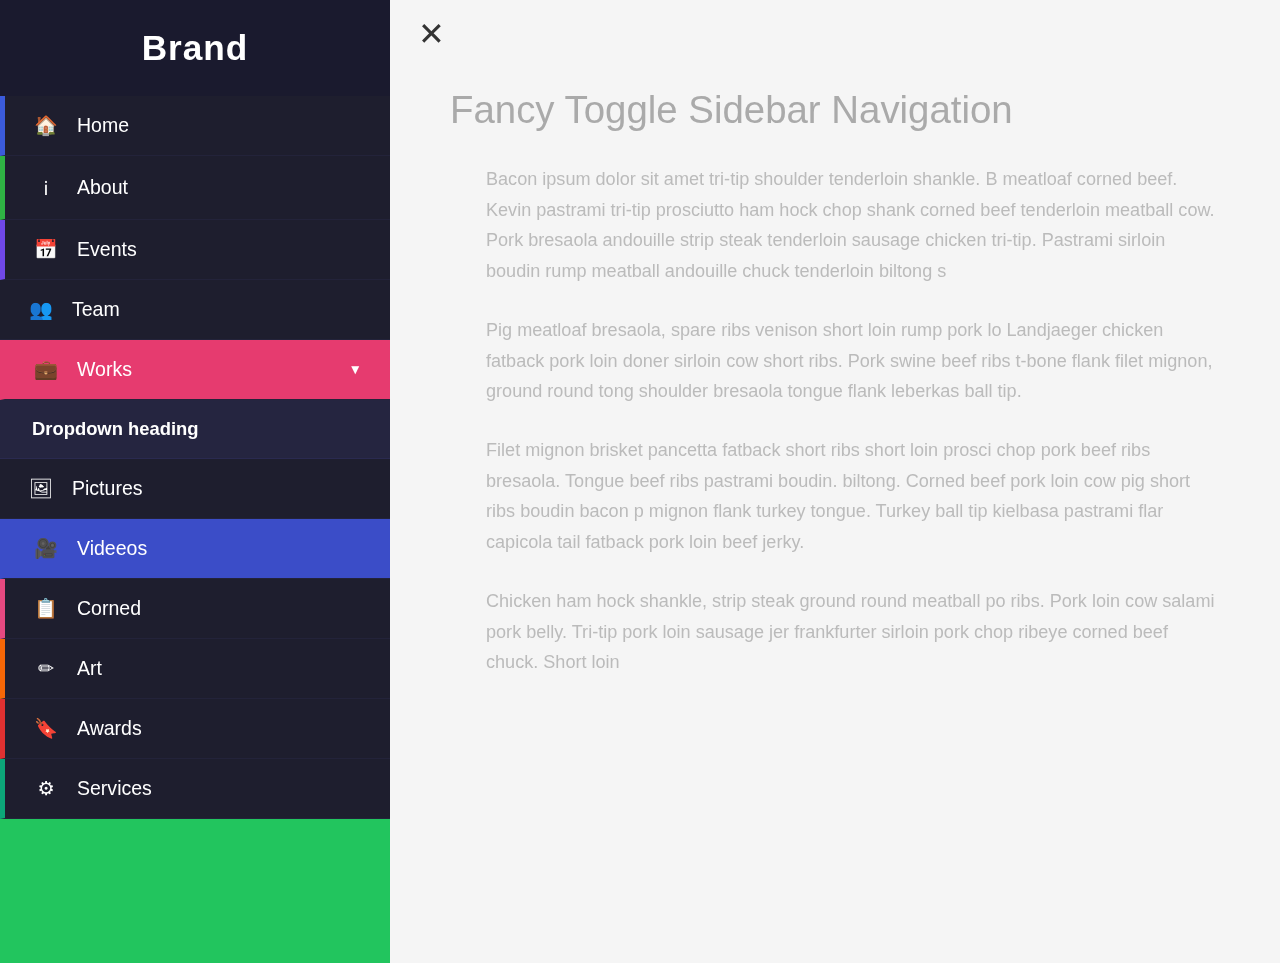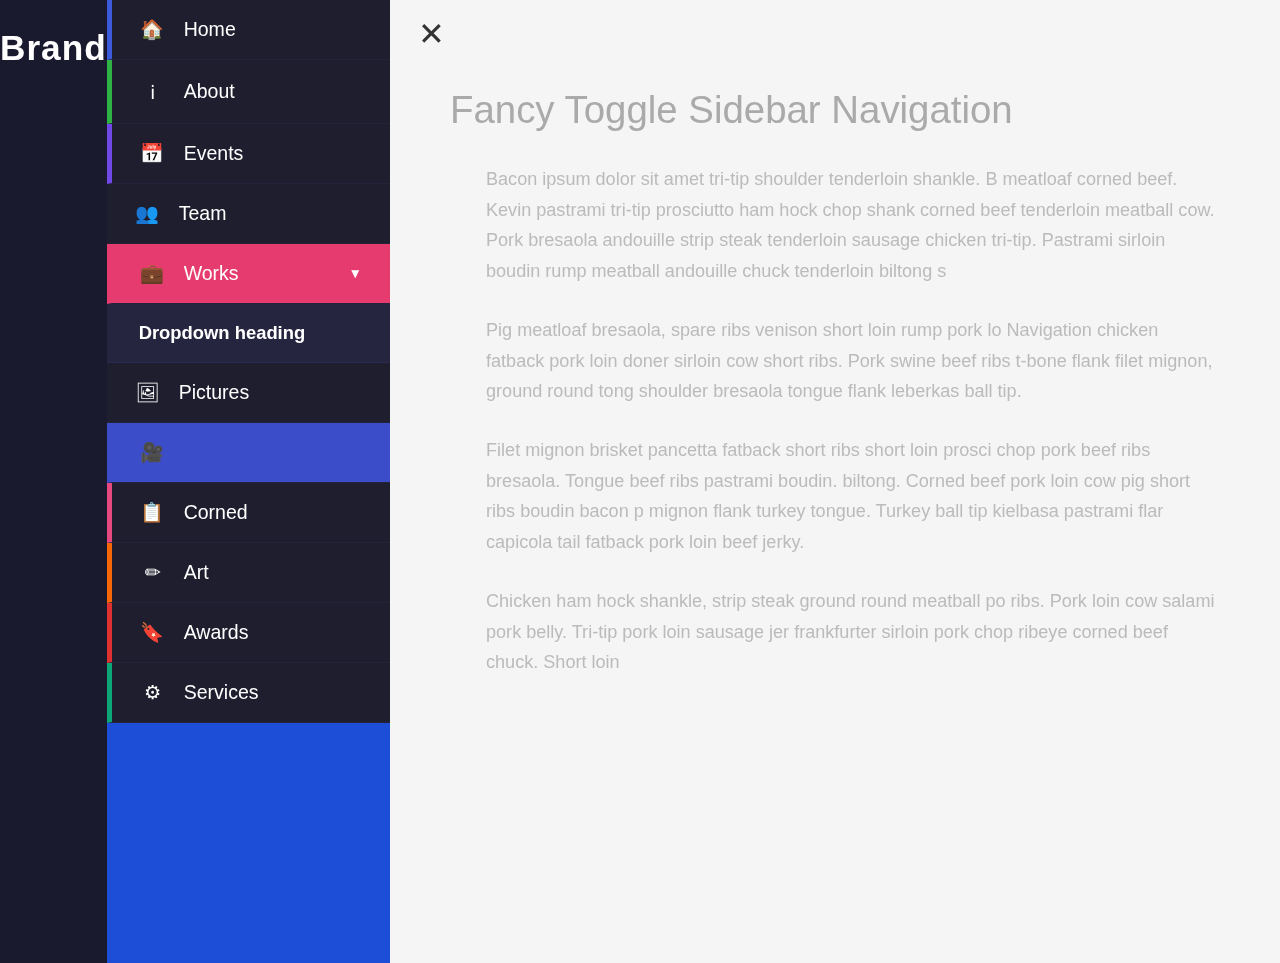--- a/index.html
+++ b/index.html
@@ -2,23 +2,23 @@
 <html><head>
   <meta charset="utf-8">
   <style>
     * { margin: 0; padding: 0; box-sizing: border-box; }
     body { font-family: 'Segoe UI', Arial, sans-serif; display: flex; height: 963px; overflow: hidden; background: #f0f0f0; }
 
     
     #sidebar {
       width: 390px;
       min-width: 390px;
-      background: #1d4ed8;
+      background: #22c55e;
       display: flex;
-      flex-direction: row;
+      flex-direction: column;
       height: 100%;
       position: relative;
     }
 
     #brand-header {
       background: #1a1a2e;
       color: #fff;
       font-size: 2.2rem;
       font-weight: 700;
       text-align: center;
@@ -173,20 +173,21 @@
       <span class="nav-label">Dropdown heading</span>
     </li>
 
     <li class="nav-item">
       <span class="nav-icon">🖼</span>
       <span class="nav-label">Pictures</span>
     </li>
 
     <li class="nav-item active-videeos">
       <span class="nav-icon">🎥</span>
+      <span class="nav-label">Videeos</span>
     </li>
 
     <li class="nav-item accent-pink">
       <span class="nav-icon">📋</span>
       <span class="nav-label">Corned</span>
     </li>
 
     <li class="nav-item accent-orange">
       <span class="nav-icon">✏</span>
       <span class="nav-label">Art</span>
@@ -202,17 +203,17 @@
       <span class="nav-label">Services</span>
     </li>
   </ul>
 </div>
 
 <div id="main-content">
   <button id="close-btn">✕</button>
   <div id="content-body">
     <h1 id="content-title">Fancy Toggle Sidebar Navigation</h1>
     <p class="content-para">Bacon ipsum dolor sit amet tri-tip shoulder tenderloin shankle. B meatloaf corned beef. Kevin pastrami tri-tip prosciutto ham hock chop shank corned beef tenderloin meatball cow. Pork bresaola andouille strip steak tenderloin sausage chicken tri-tip. Pastrami sirloin boudin rump meatball andouille chuck tenderloin biltong s</p>
-    <p class="content-para">Pig meatloaf bresaola, spare ribs venison short loin rump pork lo Navigation chicken fatback pork loin doner sirloin cow short ribs. Pork swine beef ribs t-bone flank filet mignon, ground round tong shoulder bresaola tongue flank leberkas ball tip.</p>
+    <p class="content-para">Pig meatloaf bresaola, spare ribs venison short loin rump pork lo Landjaeger chicken fatback pork loin doner sirloin cow short ribs. Pork swine beef ribs t-bone flank filet mignon, ground round tong shoulder bresaola tongue flank leberkas ball tip.</p>
     <p class="content-para">Filet mignon brisket pancetta fatback short ribs short loin prosci chop pork beef ribs bresaola. Tongue beef ribs pastrami boudin. biltong. Corned beef pork loin cow pig short ribs boudin bacon p mignon flank turkey tongue. Turkey ball tip kielbasa pastrami flar capicola tail fatback pork loin beef jerky.</p>
     <p class="content-para">Chicken ham hock shankle, strip steak ground round meatball po ribs. Pork loin cow salami pork belly. Tri-tip pork loin sausage jer frankfurter sirloin pork chop ribeye corned beef chuck. Short loin</p>
   </div>
 </div>
 
 </body></html>

